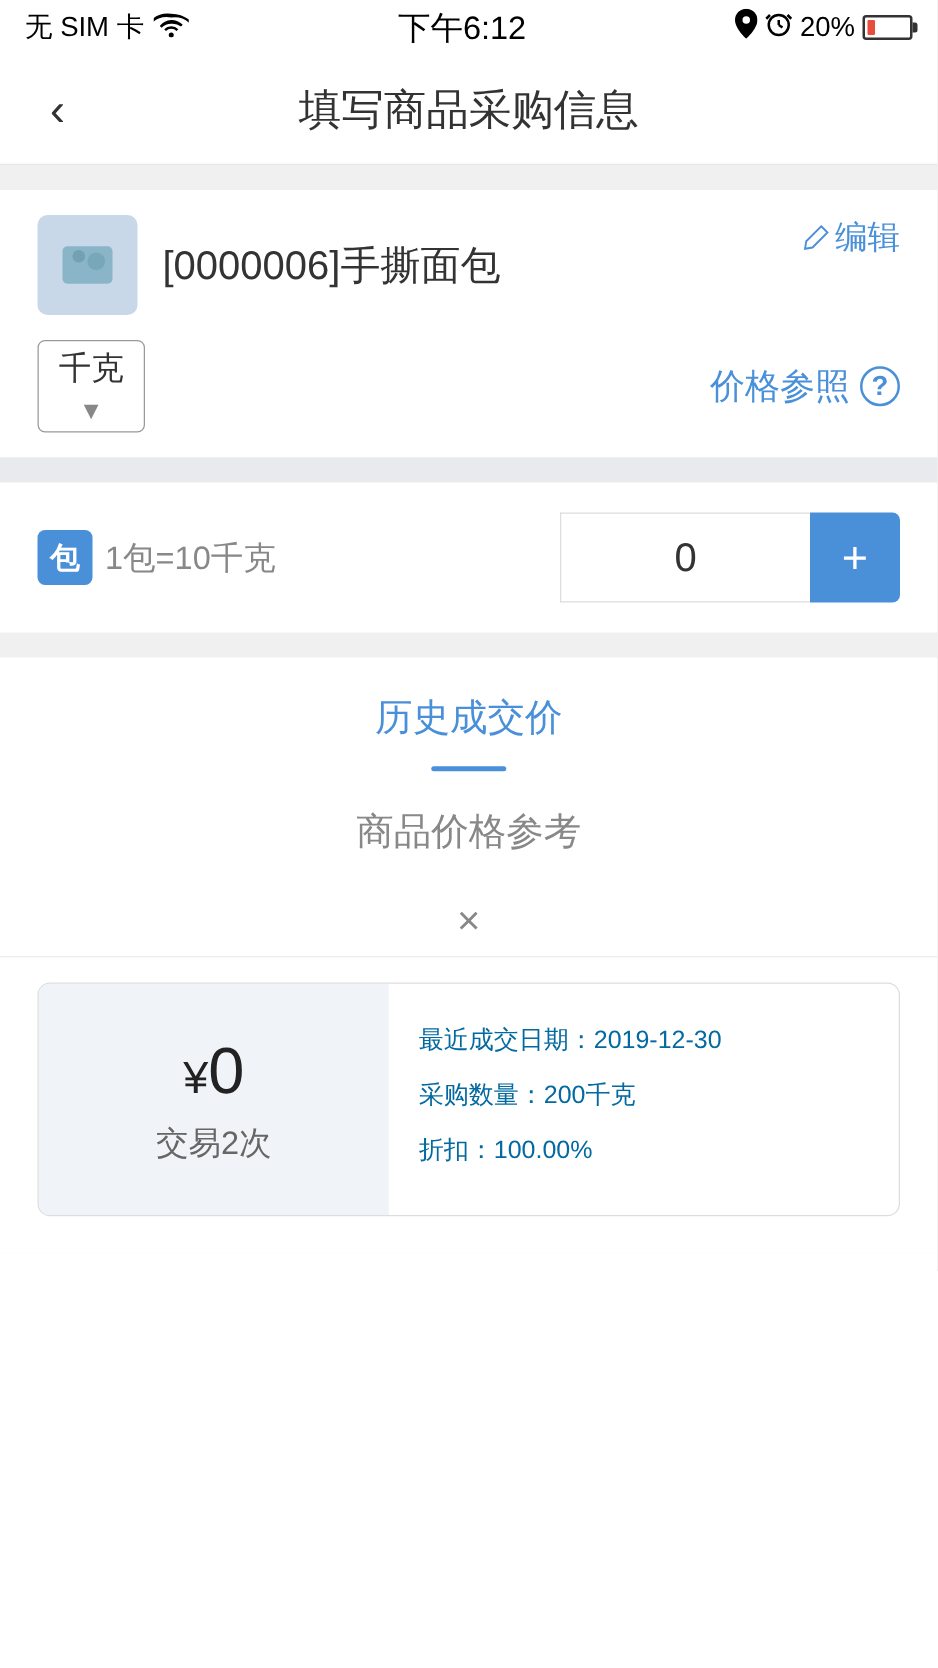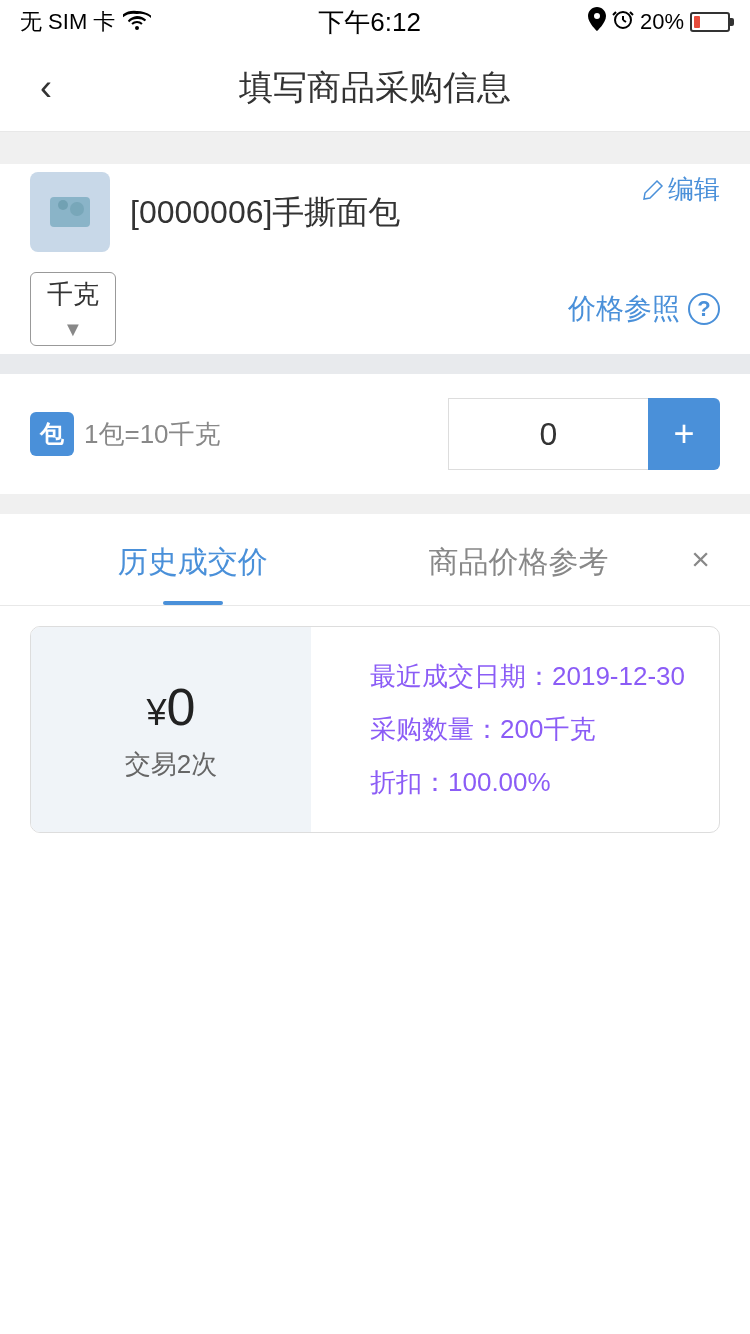--- a/index.html
+++ b/index.html
@@ -68,22 +68,22 @@
       left: 50%;
       transform: translateX(-50%);
       font-size: 34px;
       font-weight: 400;
       color: #333;
     }
 
     
     .product-card {
       background: #fff;
-      margin-top: 32px;
-      padding: 8px 30px;
+      margin-top: 20px;
+      padding: 20px 30px;
     }
     .product-header {
       display: flex;
       align-items: flex-start;
       justify-content: space-between;
     }
     .product-left {
       display: flex;
       align-items: center;
       gap: 20px;
@@ -213,20 +213,21 @@
     .tabs-container {
       background: #fff;
       margin-top: 20px;
       border-bottom: 1px solid #e8e8e8;
     }
     .tabs-header {
       display: flex;
       align-items: center;
       padding: 0 30px;
       position: relative;
+      flex-direction: column;
     }
     .tab-item {
       flex: 1;
       text-align: center;
       padding: 28px 0 22px;
       font-size: 30px;
       color: #888;
       cursor: pointer;
       position: relative;
     }
@@ -287,24 +288,23 @@
       margin-top: 10px;
     }
     .price-right-panel {
       flex: 1;
       padding: 30px 24px;
       display: flex;
       flex-direction: column;
       gap: 14px;
     }
     .price-detail-row {
-      font-size: 26px;
-      color: #8b5cf6;
+      font-size: 20px;
+      color: #0369a1;
       line-height: 1.5;
-      margin-left: 35px;
     }
 
     
     .bottom-space {
       background: #fff;
       flex: 1;
       min-height: 600px;
     }
   </style>
 </head>

